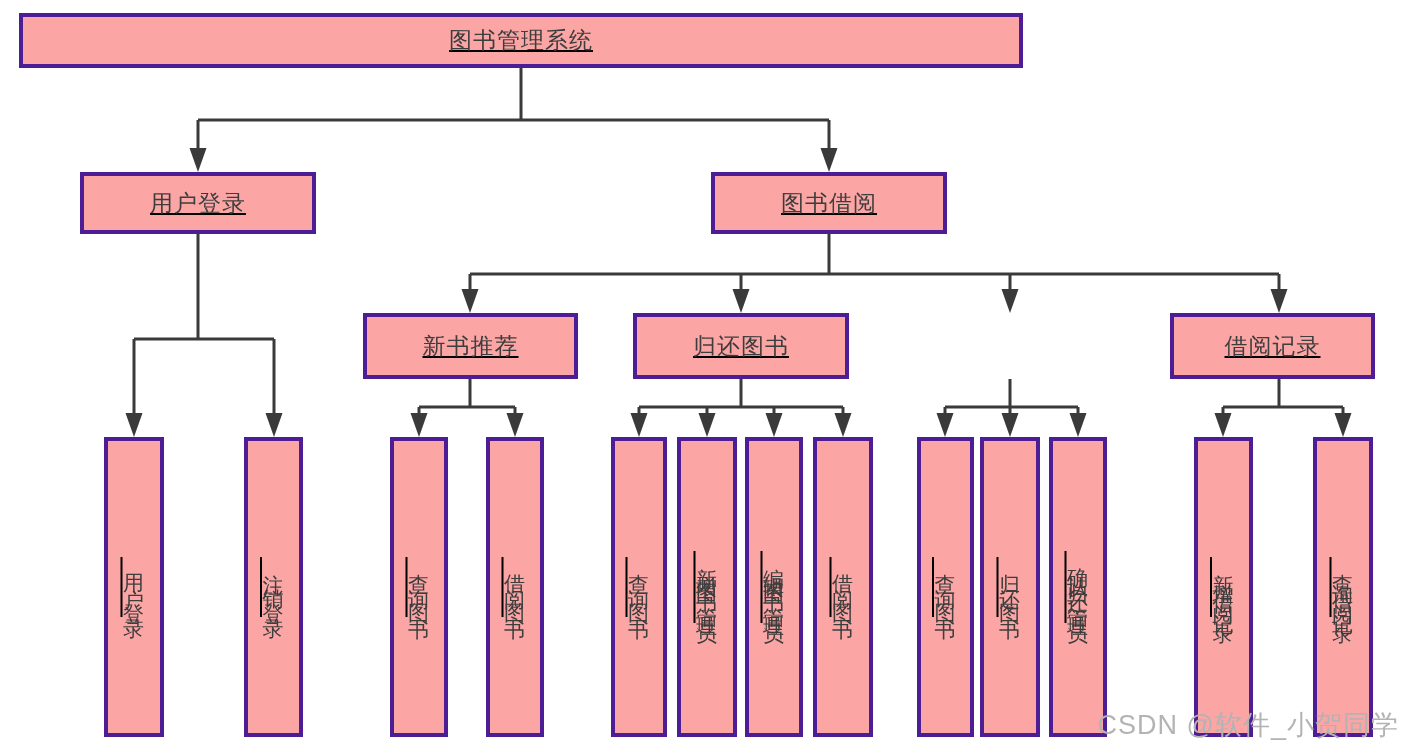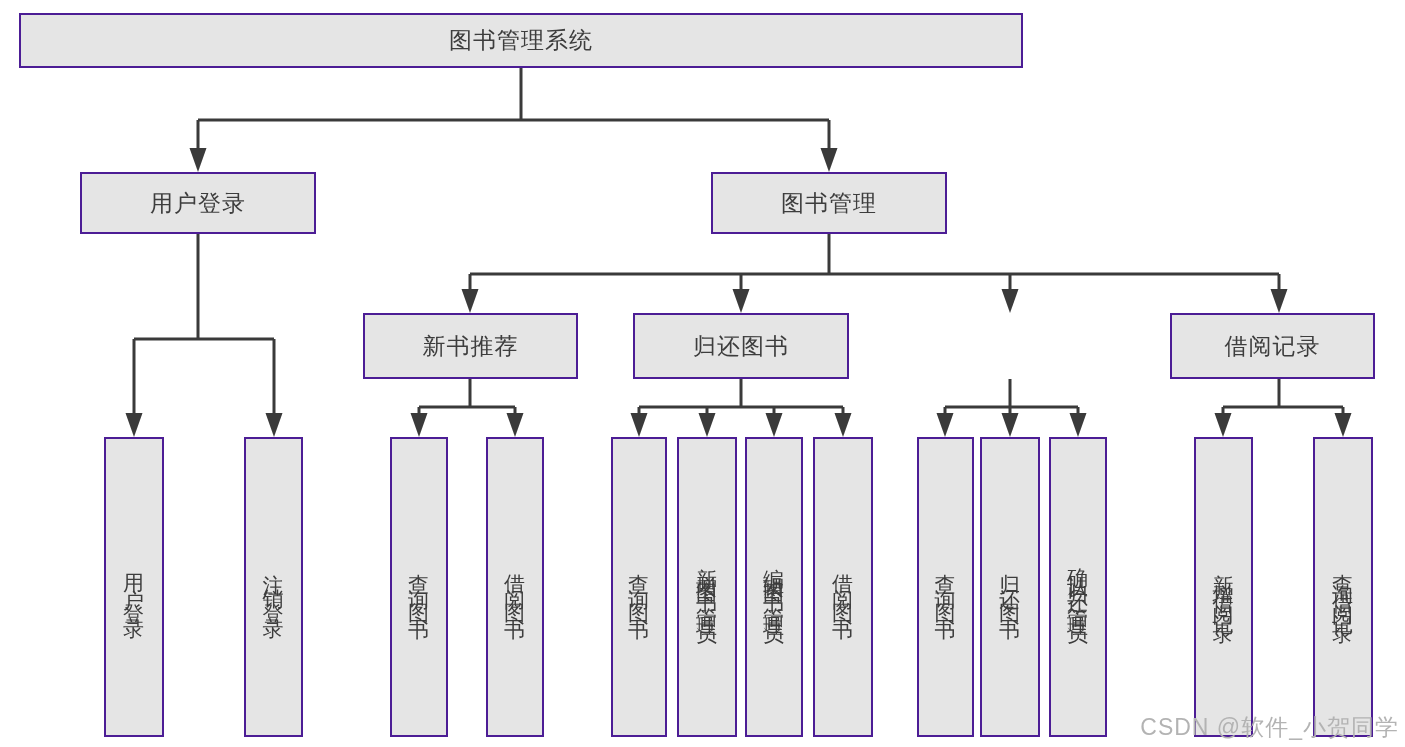--- a/index.html
+++ b/index.html
@@ -12,25 +12,26 @@
     overflow: hidden;
   }
   .connectors {
     position: absolute;
     left: 0; top: 0;
     pointer-events: none;
   }
   .box {
     position: absolute;
     box-sizing: border-box;
-    border: 2px solid #4c1d95;
-    background: #e5e5e5;
+    border: 4px solid #4c1d95;
+    background: #fca5a5;
     display: flex;
     align-items: center;
     justify-content: center;
+    text-decoration: underline;
   }
   .head .lbl {
     font-size: 23px;
     color: #3d3d3d;
     letter-spacing: 1px;
     white-space: nowrap;
   }
   .col { top: 437px; height: 300px; }
   .vlbl {
     writing-mode: vertical-rl;
@@ -40,21 +41,21 @@
     line-height: 1;
     white-space: nowrap;
   }
   .ls4 { letter-spacing: 15px; }
   .ls6 { letter-spacing: 10px; }
   .ls9 { letter-spacing: 8px; }
   .watermark {
     position: absolute;
     right: 6px;
     bottom: 4px;
-    font-size: 23px;
+    font-size: 27px;
     color: #b3b3b3;
     letter-spacing: 1px;
     z-index: 5;
     white-space: nowrap;
   }
 </style>
 </head>
 <body>
 
 <div class="canvas">
@@ -96,21 +97,21 @@
   </svg>
 
   <div class="box head" style="left:19px; top:13px; width:1004px; height:55px">
     <span class="lbl">图书管理系统</span>
   </div>
 
   <div class="box head" style="left:80px; top:172px; width:236px; height:62px">
     <span class="lbl">用户登录</span>
   </div>
   <div class="box head" style="left:711px; top:172px; width:236px; height:62px">
-    <span class="lbl">图书管理</span>
+    <span class="lbl">图书借阅</span>
   </div>
 
   <div class="box head" style="left:363px; top:313px; width:215px; height:66px">
     <span class="lbl">新书推荐</span>
   </div>
   <div class="box head" style="left:633px; top:313px; width:216px; height:66px">
     <span class="lbl">归还图书</span>
   </div>
   <div class="box head" style="left:1170px; top:313px; width:205px; height:66px">
     <span class="lbl">借阅记录</span>

